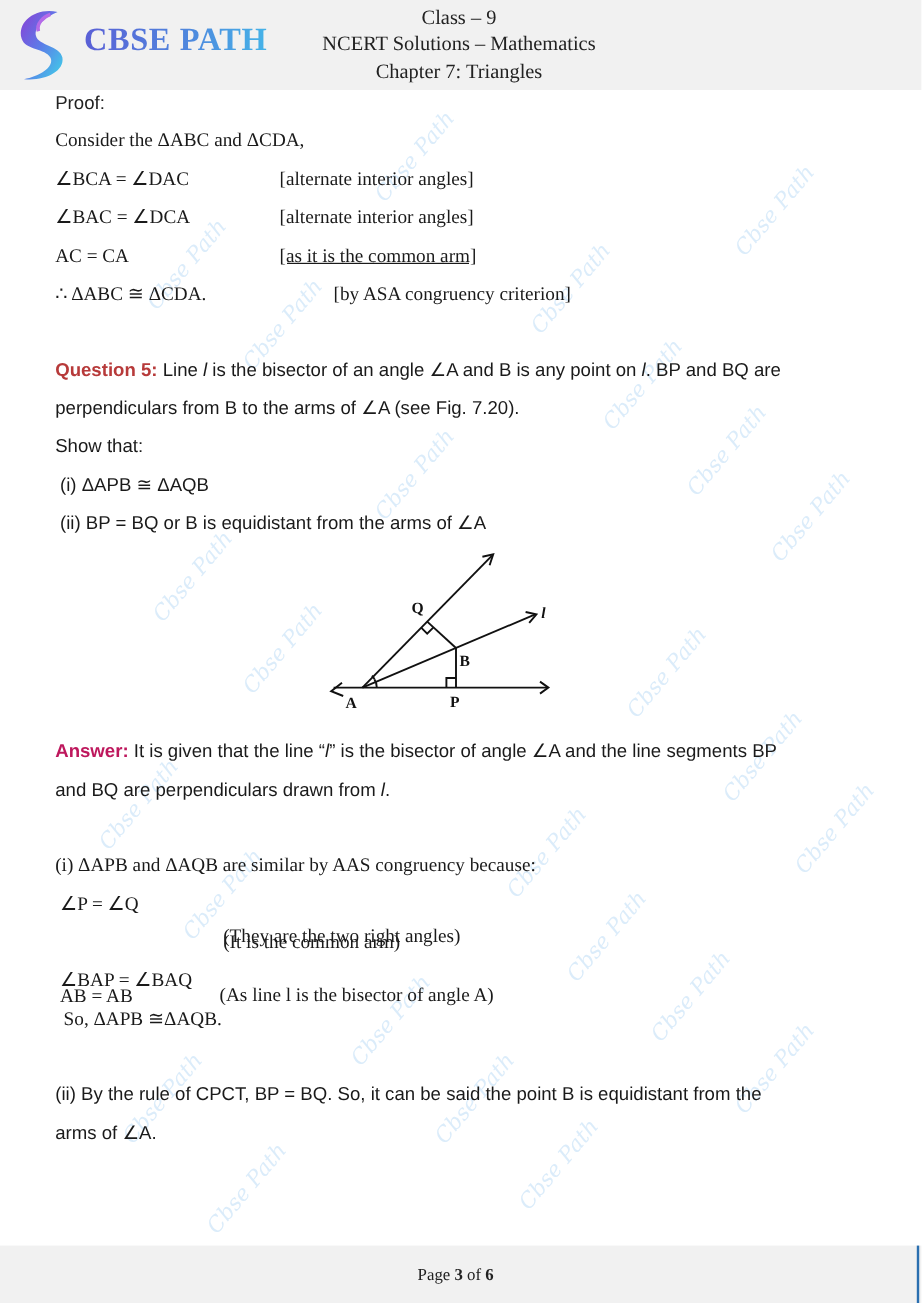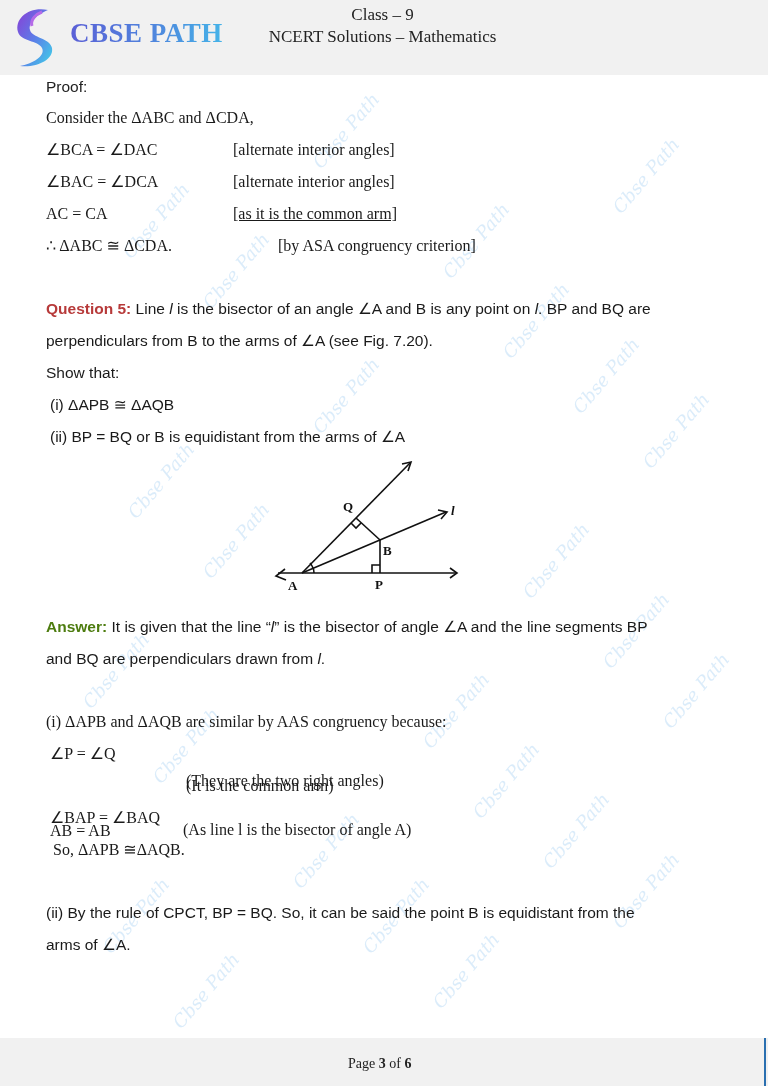--- a/index.html
+++ b/index.html
@@ -11,21 +11,21 @@
            font-size:27px; letter-spacing:0.5px;
            background:linear-gradient(90deg,#5a5fd6 0%,#4f86dd 55%,#45b3e8 100%);
            -webkit-background-clip:text; background-clip:text; color:transparent; }
   .htext { position:absolute; left:250px; width:265px; text-align:center; font-family:"Liberation Serif", serif;
            font-size:17px; color:#222; }
   .ht1 { top:5px; } .ht2 { top:27px; } .ht3 { top:50px; }
   .line { position:absolute; left:46px; font-size:16px; line-height:20px; white-space:nowrap; font-family:"Liberation Serif", serif; }
   .line2 { position:absolute; font-size:16px; line-height:20px; white-space:nowrap; font-family:"Liberation Serif", serif; }
   .sans { font-family:"Liberation Sans", sans-serif; }
   .q-label { color:#b73a3a; font-weight:bold; font-family:"Liberation Sans", sans-serif; font-size:15.5px; }
-  .a-label { color:#4d7c0f; font-weight:bold; font-family:"Liberation Sans", sans-serif; font-size:15.5px; }
+  .a-label { color:#be185d; font-weight:bold; font-family:"Liberation Sans", sans-serif; font-size:15.5px; }
   .proof-label { font-family:"Liberation Sans", sans-serif; font-size:15.5px; color:#222; }
   .footer { position:absolute; left:0; top:1038px; width:768px; height:48px; background:#f1f1f1; }
   .footer-text { position:absolute; left:348px; top:18px; font-size:14px; font-family:"Liberation Serif", serif; color:#222; }
   .footer-bar { position:absolute; right:2px; top:0; width:2px; height:48px; background:#2a6fb0; }
   .wm { position:absolute; font-family:"DejaVu Serif", serif; font-style:italic; font-size:18px; color:rgba(90,170,230,0.22);
         transform:rotate(-50deg); pointer-events:none; white-space:nowrap; }
   .figure { position:absolute; left:268px; top:455px; width:200px; height:140px; }
   .italic { font-style:italic; }
 </style>
 </head>
@@ -39,20 +39,21 @@
         <stop offset="0.5" stop-color="#5b7de8"></stop>
         <stop offset="1" stop-color="#3fd3e8"></stop>
       </linearGradient>
     </defs>
     <path d="M40 6 C22 2 6 14 10 28 C13 38 30 36 34 44 C38 52 24 60 12 62 C28 64 46 56 44 44 C42 34 24 34 22 26 C20 18 30 10 40 6 Z" fill="url(#lg1)"></path>
     <path d="M34 8 C28 10 22 16 24 22" stroke="#b56be8" stroke-width="3" fill="none"></path>
   </svg>
   <div class="brand">CBSE PATH</div>
   <div class="htext ht1">Class – 9</div>
   <div class="htext ht2">NCERT Solutions – Mathematics</div>
+  <div class="htext ht3">Chapter 7: Triangles</div>
 </div>
 
 <div>
   <span class="wm" style="left:300px;top:120px;">Cbse Path</span>
   <span class="wm" style="left:110px;top:210px;">Cbse Path</span>
   <span class="wm" style="left:430px;top:230px;">Cbse Path</span>
   <span class="wm" style="left:600px;top:165px;">Cbse Path</span>
   <span class="wm" style="left:190px;top:260px;">Cbse Path</span>
   <span class="wm" style="left:490px;top:310px;">Cbse Path</span>
   <span class="wm" style="left:560px;top:365px;">Cbse Path</span>

